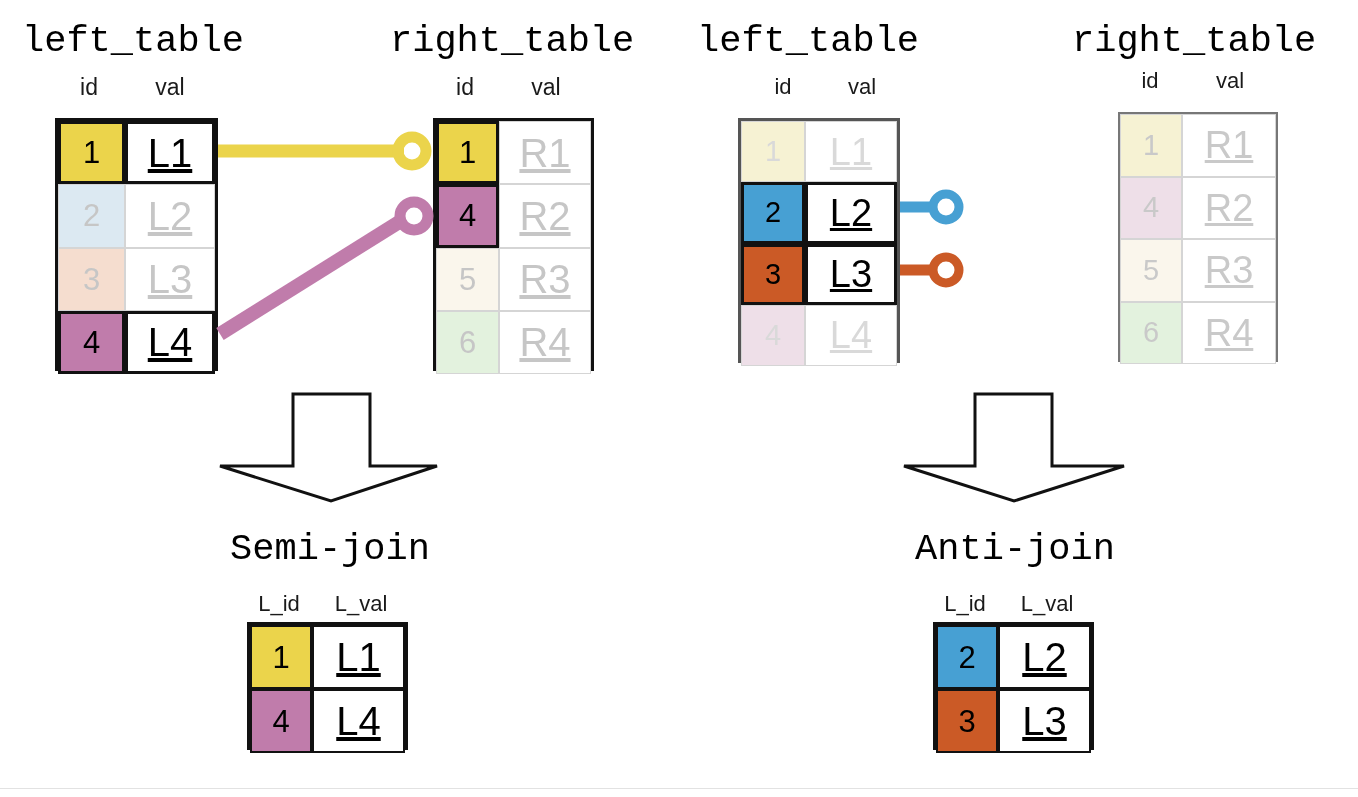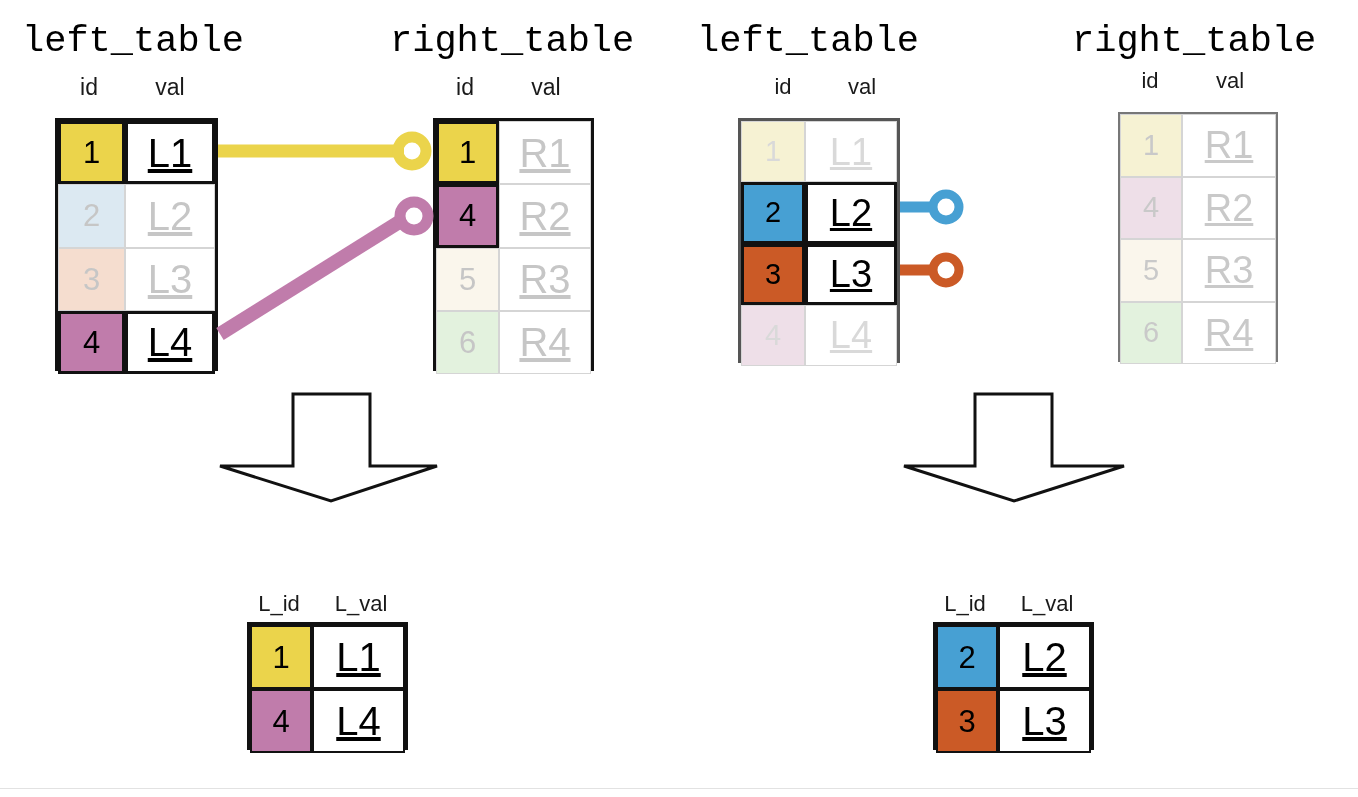--- a/index.html
+++ b/index.html
@@ -213,21 +213,23 @@
     <g>
       <line x1="900" y1="270" x2="934" y2="270" stroke="#cb5a26" stroke-width="11" stroke-linecap="butt"></line>
       <circle cx="946" cy="270" r="13" fill="none" stroke="#cb5a26" stroke-width="9"></circle>
     </g>
 
     <polygon points="293,394 370,394 370,466 437,466 331,501 220,466 293,466" fill="#ffffff" stroke="#111111" stroke-width="3" stroke-linejoin="miter"></polygon>
 
     <polygon points="975,394 1052,394 1052,466 1124,466 1014,501 904,466 975,466" fill="#ffffff" stroke="#111111" stroke-width="3" stroke-linejoin="miter"></polygon>
   </svg>
 
-
+  <div class="op-title" style="left:205px; top:528px; width:250px;">Semi-join</div>
+
+  <div class="op-title" style="left:890px; top:528px; width:250px;">Anti-join</div>
 
   <div class="col-head-sm" style="left:248px; top:591px; width:62px;">L_id</div>
   <div class="col-head-sm" style="left:316px; top:591px; width:90px;">L_val</div>
 
   <div class="tbl" id="semi-result-table" style="left: 247px; top: 622px; width: 161px; height: 128px; border: 3px solid rgb(17, 17, 17); box-sizing: border-box; background: rgb(255, 255, 255);">
       <div class="row" style="top: 0px; width: 100%; height: 64px;">
         <div class="cell id" style="width: 62px; height: 100%; background: rgb(235, 212, 75); border: 2px solid rgb(17, 17, 17); color: rgb(0, 0, 0); font-size: 31px;">1</div>
         <div class="cell val" style="flex: 1 1 0%; height: 100%; background: rgb(255, 255, 255); border: 2px solid rgb(17, 17, 17); color: rgb(0, 0, 0); font-size: 40px;">L1</div>
       </div>
       <div class="row" style="top: 64px; width: 100%; height: 64px;">

